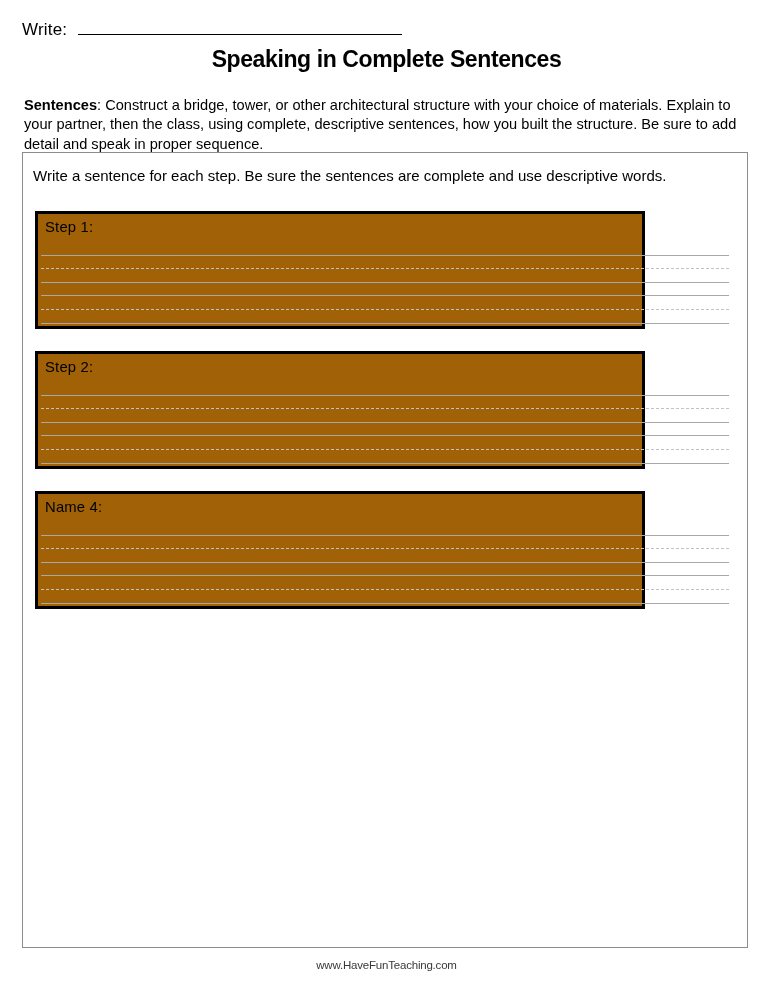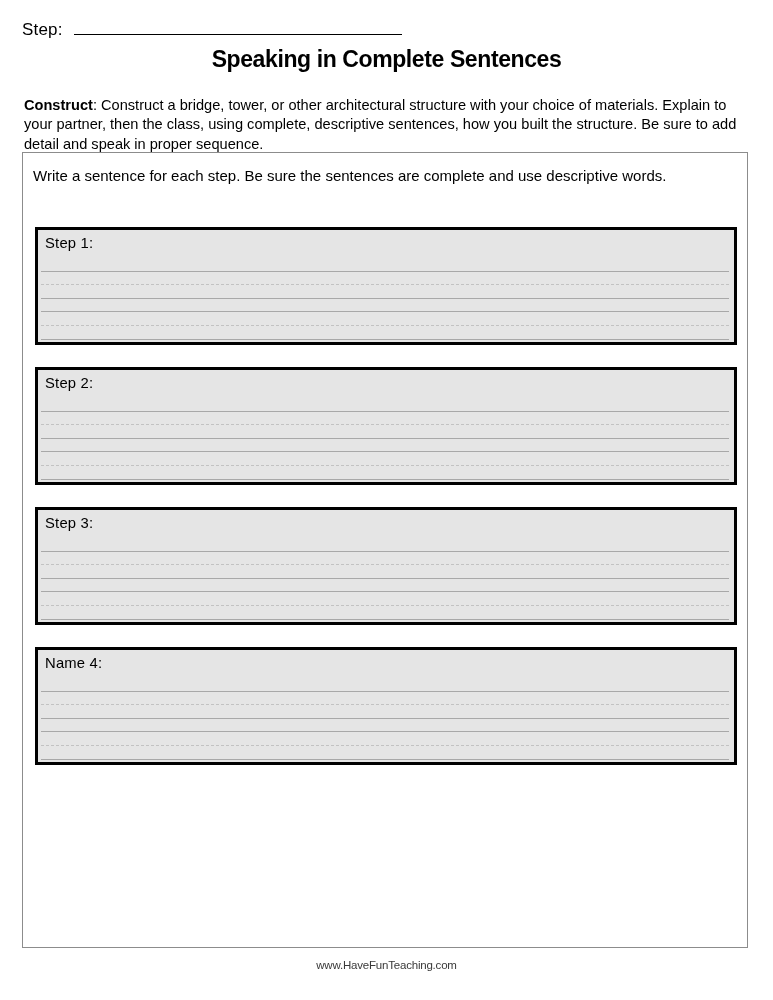--- a/index.html
+++ b/index.html
@@ -93,27 +93,26 @@
 
   
   .steps {
     position: absolute;
     left: 12px;
     top: 58px;
     width: 702px;
   }
   .step-box {
     position: relative;
-    width: 702px;
+    width: 610px;
     height: 118px;
     border: 3px solid #000;
     box-sizing: border-box;
     margin-bottom: 22px;
-    background: #e5e5e5;
-    margin-top: 16px;
+    background: #a16207;
   }
   .step-box:last-child {
     margin-bottom: 0;
   }
   .step-label {
     position: absolute;
     left: 7px;
     top: 5px;
     font-size: 14.8px;
     letter-spacing: 0.2px;
@@ -146,28 +145,28 @@
     color: #3a3a3a;
     letter-spacing: -0.2px;
   }
 </style>
 </head>
 <body>
 
 <div class="page">
 
   <div class="name-row">
-    <span class="name-label">Step:</span>
+    <span class="name-label">Write:</span>
     <span class="name-line"></span>
   </div>
 
   <div class="title">Speaking in Complete Sentences</div>
 
   <div class="directions">
-    <b>Construct</b><span>: </span><span>Construct a bridge, tower, or other architectural structure with your choice of materials. Explain to your partner, then the class, using complete, descriptive sentences, how you built the structure. Be sure to add detail and speak in proper sequence.</span>
+    <b>Sentences</b><span>: </span><span>Construct a bridge, tower, or other architectural structure with your choice of materials. Explain to your partner, then the class, using complete, descriptive sentences, how you built the structure. Be sure to add detail and speak in proper sequence.</span>
   </div>
 
   <div class="container">
 
     <div class="inner-instruction">Write a sentence for each step. Be sure the sentences are complete and use descriptive words.</div>
 
     <div class="steps">
 
       <div class="step-box">
         <div class="step-label">Step 1:</div>
@@ -186,31 +185,20 @@
         <div class="rules">
           <div class="rule rule-solid"></div>
           <div class="rule rule-dotted"></div>
           <div class="rule rule-solid"></div>
           <div class="rule rule-solid"></div>
           <div class="rule rule-dotted"></div>
           <div class="rule rule-solid"></div>
         </div>
       </div>
 
-      <div class="step-box">
-        <div class="step-label">Step 3:</div>
-        <div class="rules">
-          <div class="rule rule-solid"></div>
-          <div class="rule rule-dotted"></div>
-          <div class="rule rule-solid"></div>
-          <div class="rule rule-solid"></div>
-          <div class="rule rule-dotted"></div>
-          <div class="rule rule-solid"></div>
-        </div>
-      </div>
 
       <div class="step-box">
         <div class="step-label">Name 4:</div>
         <div class="rules">
           <div class="rule rule-solid"></div>
           <div class="rule rule-dotted"></div>
           <div class="rule rule-solid"></div>
           <div class="rule rule-solid"></div>
           <div class="rule rule-dotted"></div>
           <div class="rule rule-solid"></div>

